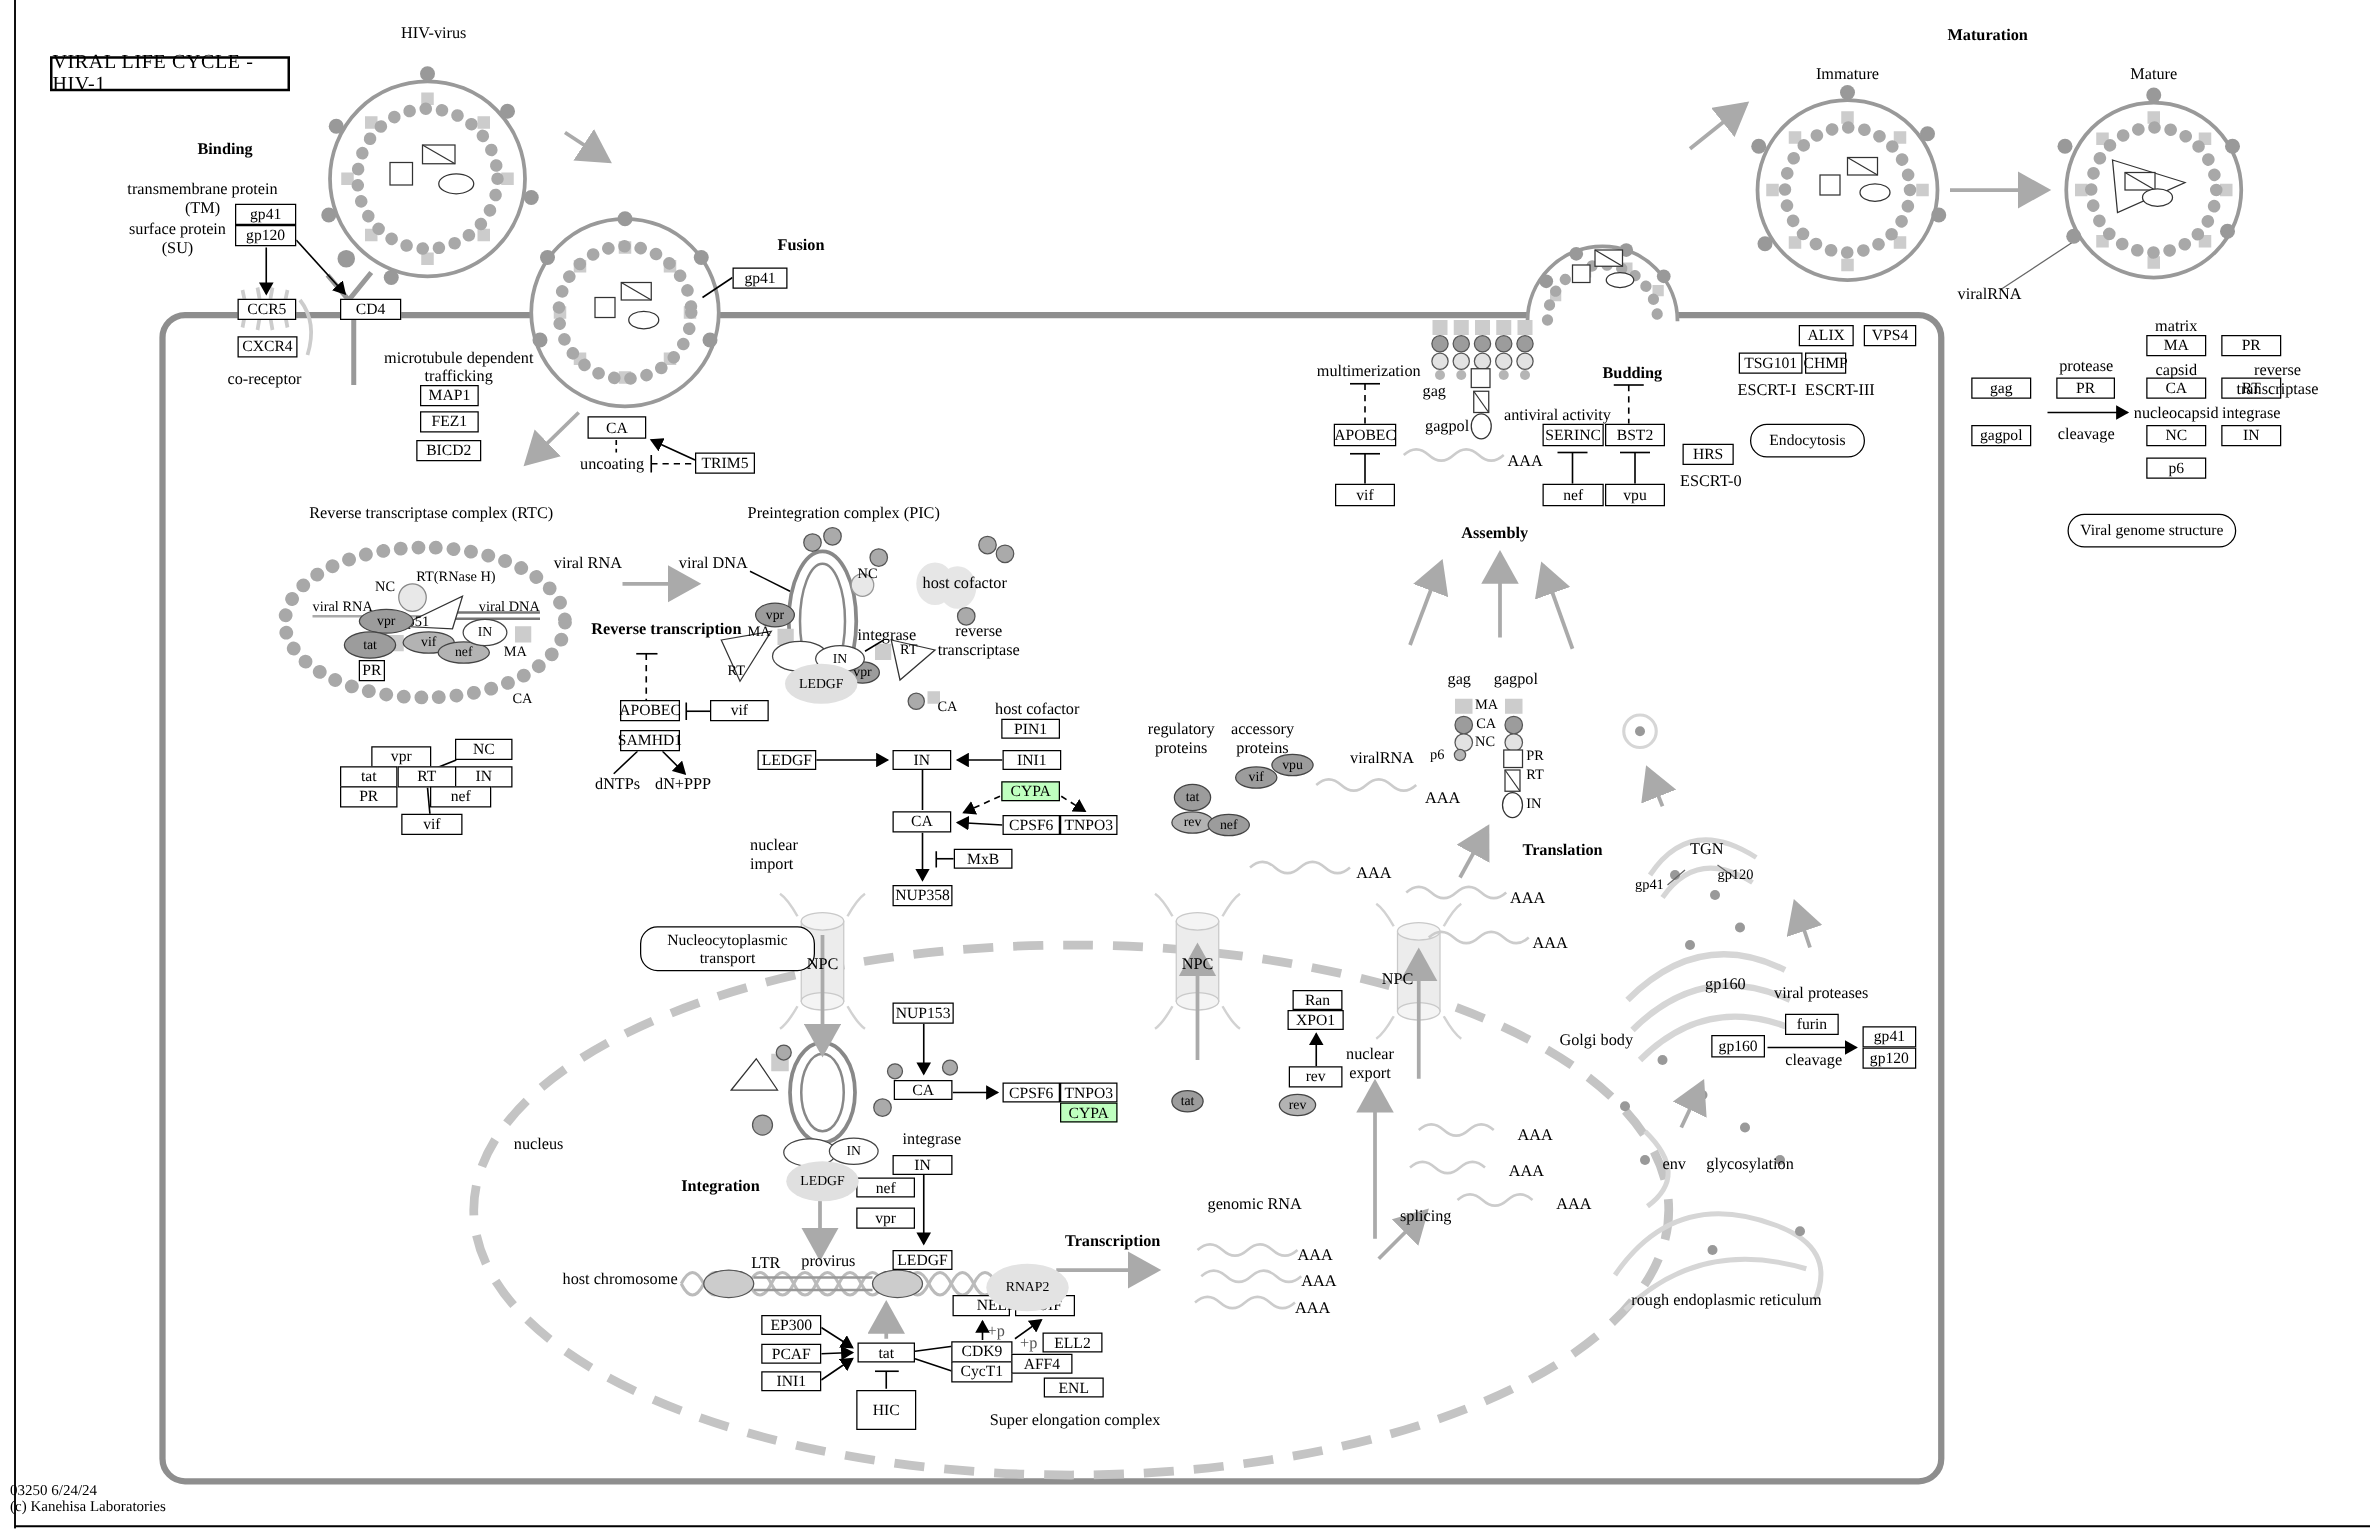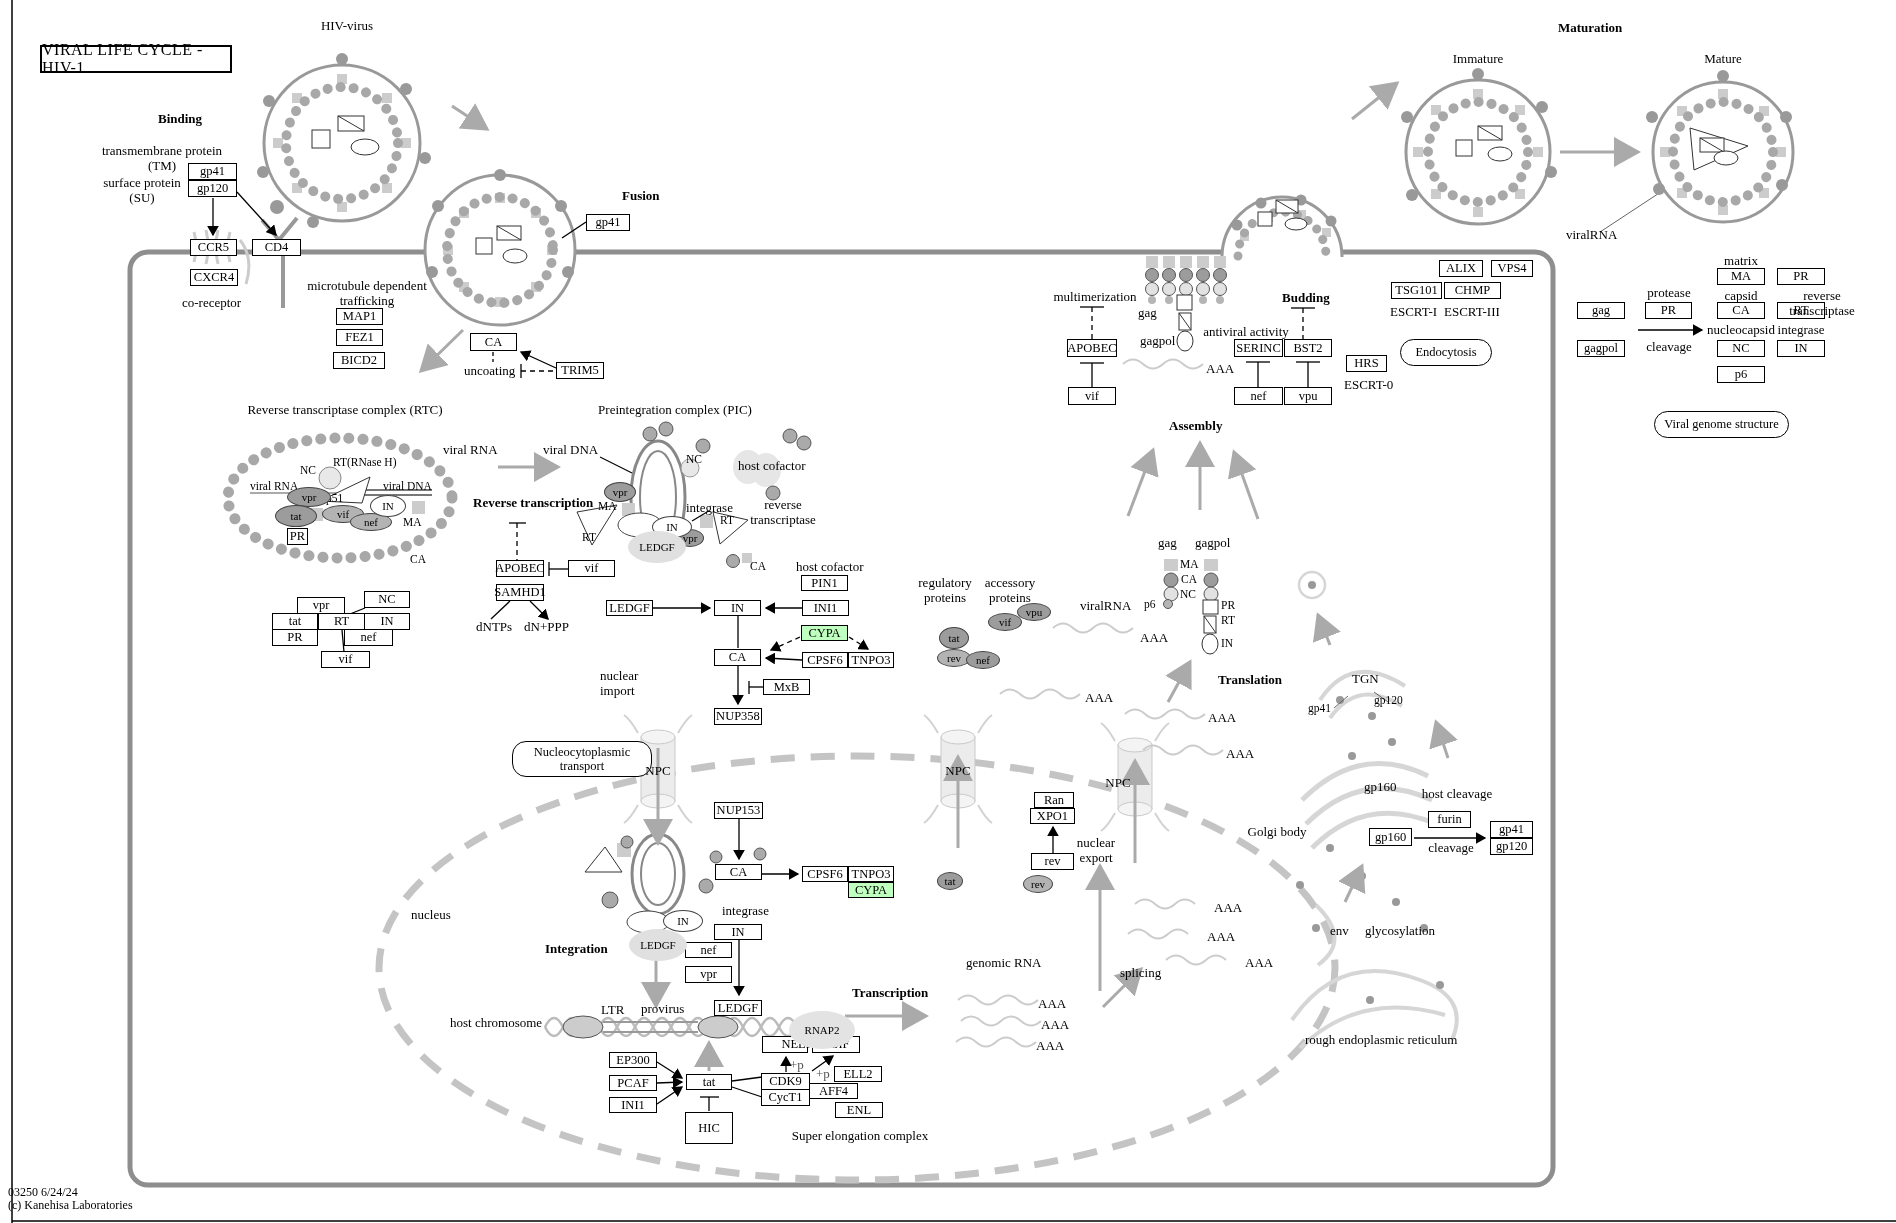--- a/index.html
+++ b/index.html
@@ -452,21 +452,21 @@
     <line x1="521" y1="371" x2="555" y2="371" stroke-dasharray="5 4"></line>
         <line x1="521" y1="364" x2="521" y2="378"></line>
     <line x1="493" y1="352" x2="493" y2="362" stroke-dasharray="4 3"></line>
   </g>
 </svg>
 
 <div id="nodes">
       <div class="box" style="left: 188px; top: 163px; width: 49px; height: 17px;">gp41</div>
       <div class="box" style="left: 188px; top: 180px; width: 49px; height: 17px;">gp120</div>
       <div class="box" style="left: 190px; top: 239px; width: 47px; height: 17px;">CCR5</div>
-      <div class="box" style="left: 252px; top: 239px; width: 49px; height: 17px; font-family: Liberation Serif, serif;">CD4</div>
+      <div class="box" style="left: 272px; top: 239px; width: 49px; height: 17px; font-family: Liberation Serif, serif;">CD4</div>
       <div class="box" style="left: 190px; top: 269px; width: 48px; height: 17px;">CXCR4</div>
       <div class="box" style="left: 586px; top: 214px; width: 44px; height: 17px;">gp41</div>
       <div class="box" style="left: 336px; top: 308px; width: 47px; height: 17px;">MAP1</div>
       <div class="box" style="left: 336px; top: 329px; width: 47px; height: 17px;">FEZ1</div>
       <div class="box" style="left: 333px; top: 352px; width: 52px; height: 17px;">BICD2</div>
       <div class="box" style="left: 470px; top: 333px; width: 47px; height: 18px;">CA</div>
       <div class="box" style="left: 556px; top: 362px; width: 48px; height: 17px;">TRIM5</div>
       <div class="box" style="left: 496px; top: 560px; width: 48px; height: 17px;">APOBEC</div>
       <div class="box" style="left: 568px; top: 560px; width: 47px; height: 17px;">vif</div>
       <div class="box" style="left: 496px; top: 584px; width: 48px; height: 17px;">SAMHD1</div>
@@ -505,21 +505,21 @@
       <div class="box" style="left: 1030px; top: 808px; width: 45px; height: 16px;">XPO1</div>
       <div class="box" style="left: 1031px; top: 853px; width: 43px; height: 17px;">rev</div>
       <div class="box" style="left: 1067px; top: 339px; width: 50px; height: 18px;">APOBEC</div>
       <div class="box" style="left: 1068px; top: 387px; width: 48px; height: 18px;">vif</div>
       <div class="box" style="left: 1234px; top: 339px; width: 49px; height: 18px;">SERINC</div>
       <div class="box" style="left: 1284px; top: 339px; width: 48px; height: 18px;">BST2</div>
       <div class="box" style="left: 1234px; top: 387px; width: 49px; height: 18px;">nef</div>
       <div class="box" style="left: 1284px; top: 387px; width: 48px; height: 18px;">vpu</div>
       <div class="box" style="left: 1346px; top: 355px; width: 41px; height: 17px;">HRS</div>
       <div class="box" style="left: 1391px; top: 282px; width: 51px; height: 17px;">TSG101</div>
-      <div class="box" style="left: 1444px; top: 282px; width: 57px; height: 17px;">CHMP</div>
+      <div class="box" style="left: 1444px; top: 282px; width: 33px; height: 17px;">CHMP</div>
       <div class="box" style="left: 1439px; top: 260px; width: 44px; height: 17px;">ALIX</div>
       <div class="box" style="left: 1491px; top: 260px; width: 42px; height: 17px;">VPS4</div>
       <div class="box" style="left: 1577px; top: 302px; width: 48px; height: 17px;">gag</div>
       <div class="box" style="left: 1577px; top: 340px; width: 48px; height: 17px;">gagpol</div>
       <div class="box" style="left: 1645px; top: 302px; width: 47px; height: 17px;">PR</div>
       <div class="box" style="left: 1717px; top: 268px; width: 48px; height: 17px;">MA</div>
       <div class="box" style="left: 1777px; top: 268px; width: 48px; height: 17px;">PR</div>
       <div class="box" style="left: 1717px; top: 302px; width: 48px; height: 17px;">CA</div>
       <div class="box" style="left: 1777px; top: 302px; width: 48px; height: 17px;">RT</div>
       <div class="box" style="left: 1717px; top: 340px; width: 48px; height: 17px;">NC</div>
@@ -629,21 +629,21 @@
       <div class="lbl ctr" style="left: 1741px; top: 254px;">matrix</div>
       <div class="lbl ctr" style="left: 1741px; top: 289px;">capsid</div>
       <div class="lbl ctr" style="left: 1822px; top: 289px;">reverse transcriptase</div>
       <div class="lbl ctr" style="left: 1741px; top: 323px;">nucleocapsid</div>
       <div class="lbl ctr" style="left: 1801px; top: 323px;">integrase</div>
       <div class="lbl" style="left: 1352px; top: 672px;">TGN</div>
       <div class="lbl small" style="left: 1308px; top: 702px;">gp41</div>
       <div class="lbl small" style="left: 1374px; top: 694px;">gp120</div>
       <div class="lbl" style="left: 1364px; top: 780px;">gp160</div>
       <div class="lbl ctr" style="left: 1277px; top: 825px;">Golgi body</div>
-      <div class="lbl ctr" style="left: 1457px; top: 787px;">host  cleavage</div>
+      <div class="lbl ctr" style="left: 1457px; top: 787px;">viral  proteases</div>
       <div class="lbl ctr" style="left: 1451px; top: 841px;">cleavage</div>
       <div class="lbl" style="left: 1330px; top: 924px;">env</div>
       <div class="lbl" style="left: 1365px; top: 924px;">glycosylation</div>
       <div class="lbl" style="left: 1305px; top: 1033px;">rough endoplasmic reticulum</div>
       <div class="lbl" style="left: 1206px; top: 362px;">AAA</div>
       <div class="lbl" style="left: 1140px; top: 631px;">AAA</div>
       <div class="lbl" style="left: 1085px; top: 691px;">AAA</div>
       <div class="lbl" style="left: 1208px; top: 711px;">AAA</div>
       <div class="lbl" style="left: 1226px; top: 747px;">AAA</div>
       <div class="lbl" style="left: 1214px; top: 901px;">AAA</div>

